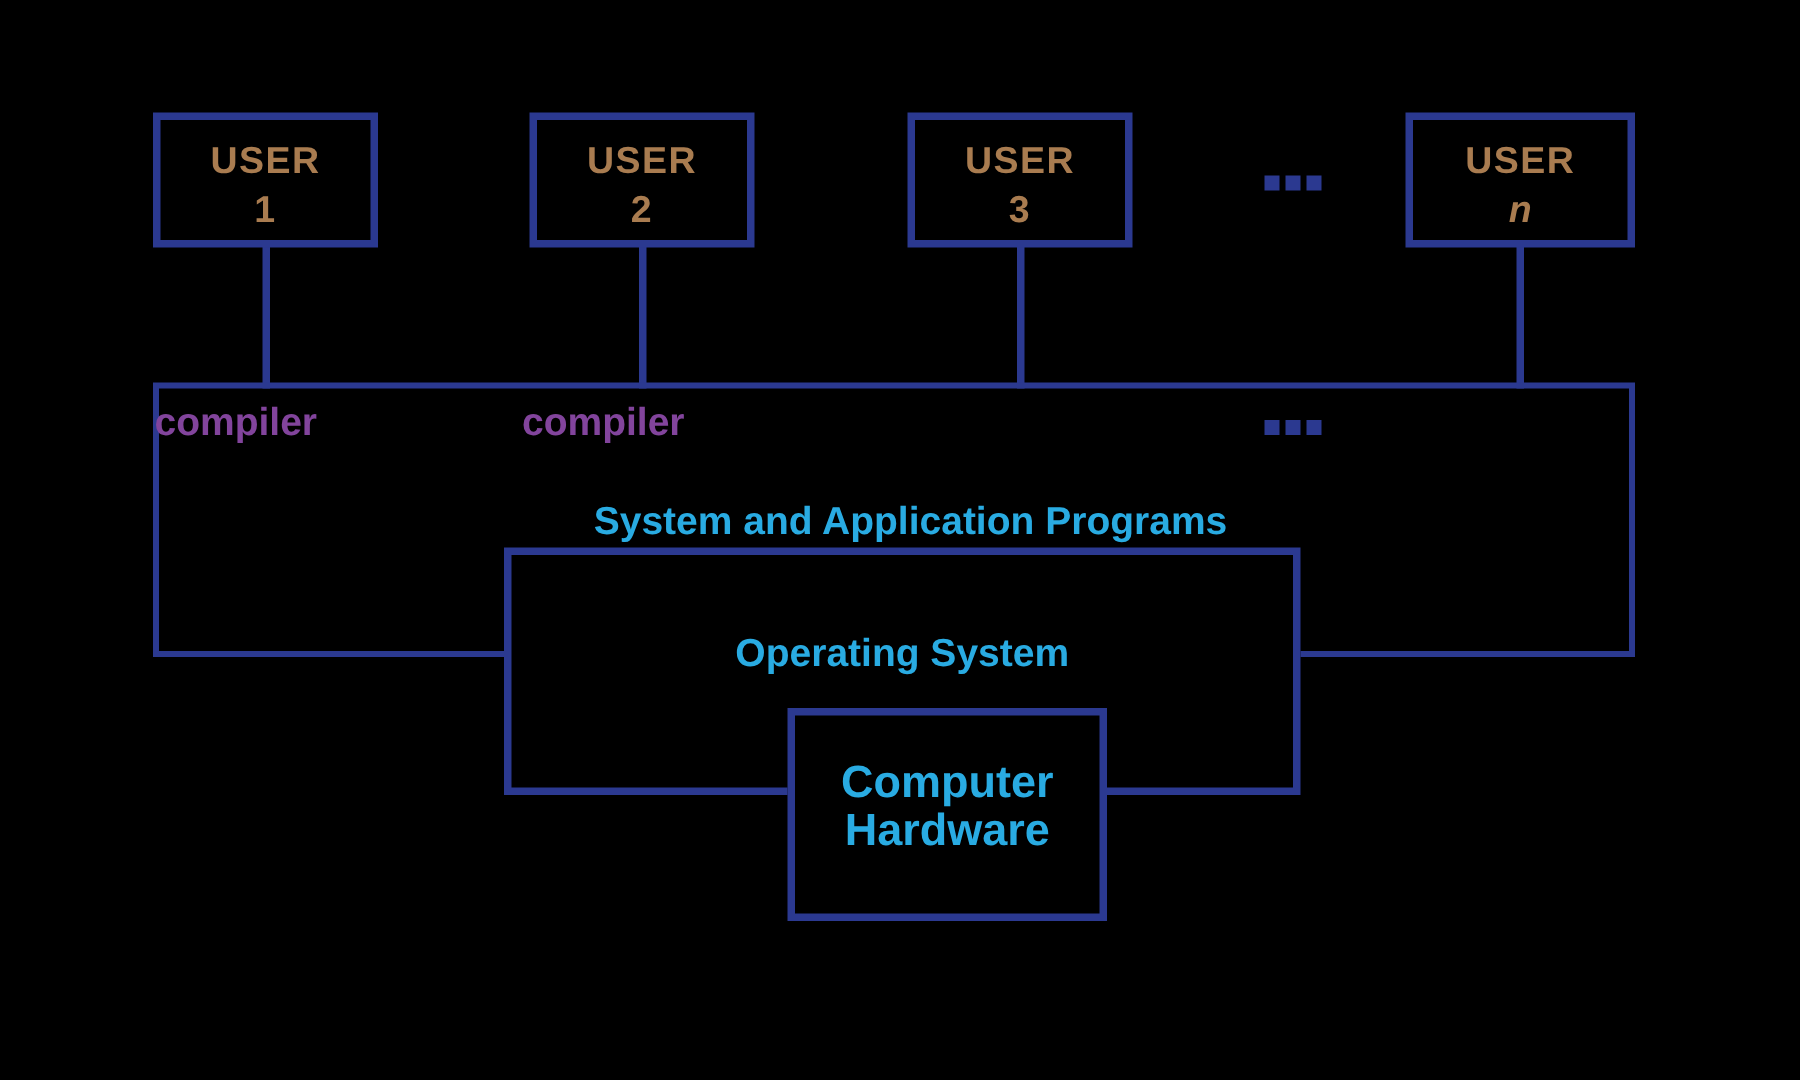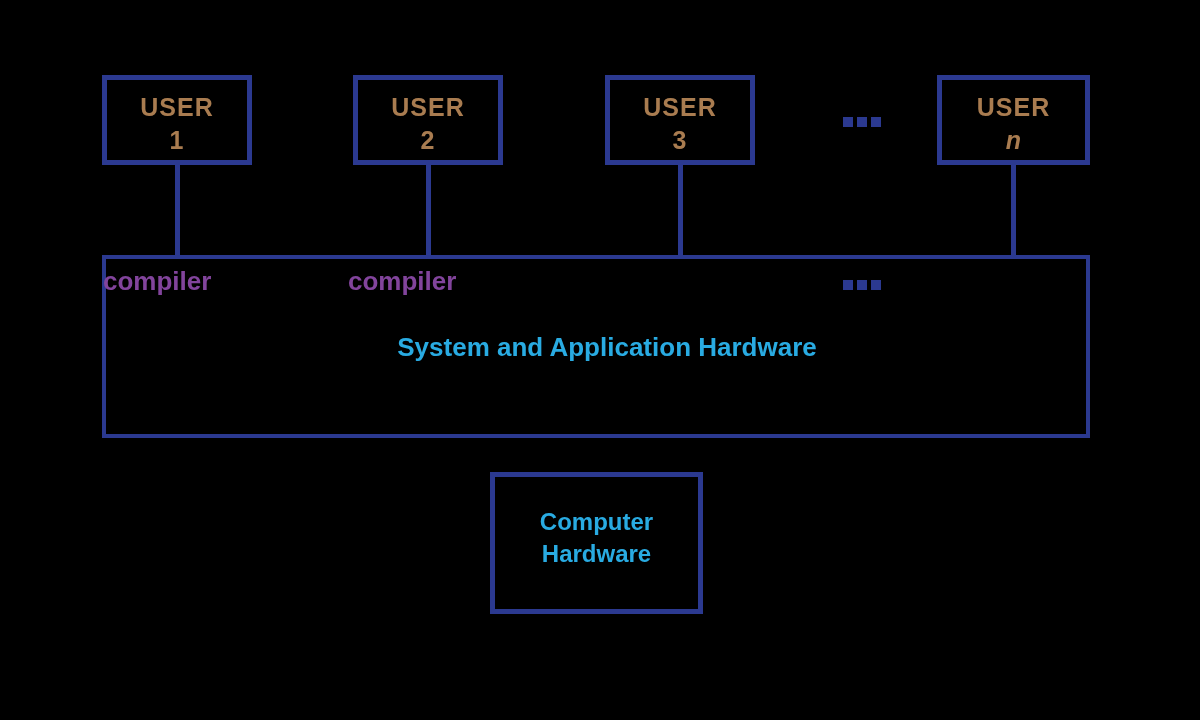--- a/index.html
+++ b/index.html
@@ -27,22 +27,22 @@
 
   .connector{position:absolute;top:163px;width:5px;height:96px;background:var(--line-blue);z-index:1;}
   #connector-user-1{left:175px;}
   #connector-user-2{left:426px;}
   #connector-user-3{left:678px;}
   #connector-user-n{left:1011px;}
 
   #system-programs-box{left:102px;top:255px;width:988px;height:183px;border-width:4px;z-index:2;}
   #operating-system-box{left:336px;top:365px;width:531px;height:165px;background:var(--bg);z-index:3;
             color:var(--sys-cyan);font-weight:bold;font-size:26px;text-align:center;padding-top:50px;}
-  #computer-hardware-box{left:490px;top:472px;width:213px;height:142px;background:var(--bg);z-index:4;
-            color:var(--sys-cyan);font-weight:bold;font-size:24px;text-align:center;padding-top:29px;line-height:32px;}
+  #computer-hardware-box{left:525px;top:472px;width:213px;height:142px;background:var(--bg);z-index:4;
+            color:var(--sys-cyan);font-weight:bold;font-size:30px;text-align:center;padding-top:29px;line-height:32px;}
 
   
   .prog-label{position:absolute;top:266px;width:160px;text-align:left;z-index:5;
             color:var(--prog-purple);font-weight:bold;font-size:26px;line-height:31px;}
   #program-label-compiler{left:103px;}
   #program-label-assembler{left:348px;}
   #program-label-text-editor{left:600px;}
   #program-label-database-system{left:927px;}
   #system-programs-title{position:absolute;left:307px;top:332px;width:600px;text-align:center;z-index:5;
             color:var(--sys-cyan);font-weight:bold;font-size:26px;}
@@ -91,20 +91,23 @@
 
   <div class="prog-label" id="program-label-compiler">compiler</div>
   <div class="prog-label" id="program-label-assembler">compiler</div>
   <div class="dots" id="programs-ellipsis">
     <span class="dot"></span>
     <span class="dot"></span>
     <span class="dot"></span>
     <span class="sr-only">...</span>
   </div>
 
-  <div id="system-programs-title">System and Application Hardware</div>
+  <div id="system-programs-title">System and Application Programs</div>
 
+  <div class="box" id="operating-system-box">
+    <div>Operating System</div>
+  </div>
 
   <div class="box" id="computer-hardware-box">
     <div>Computer Hardware</div>
   </div>
 
 </div>
 
 </body></html>

